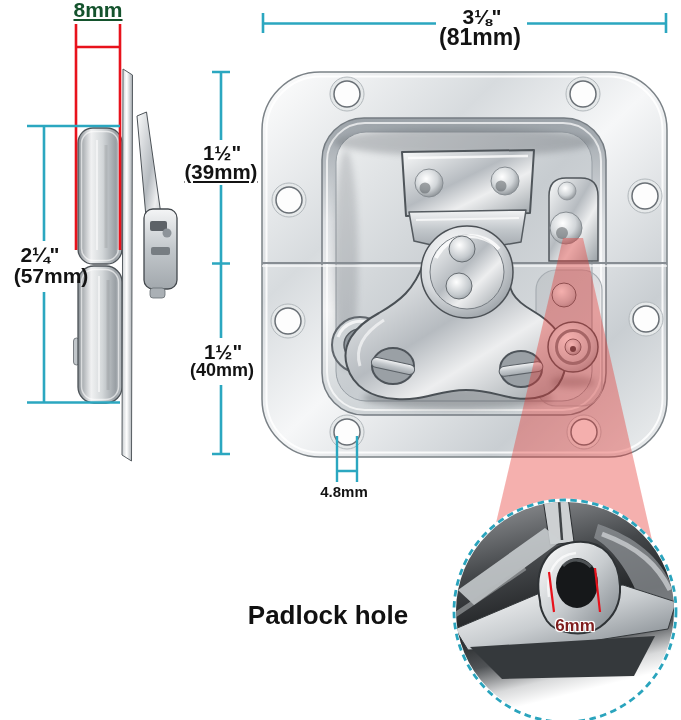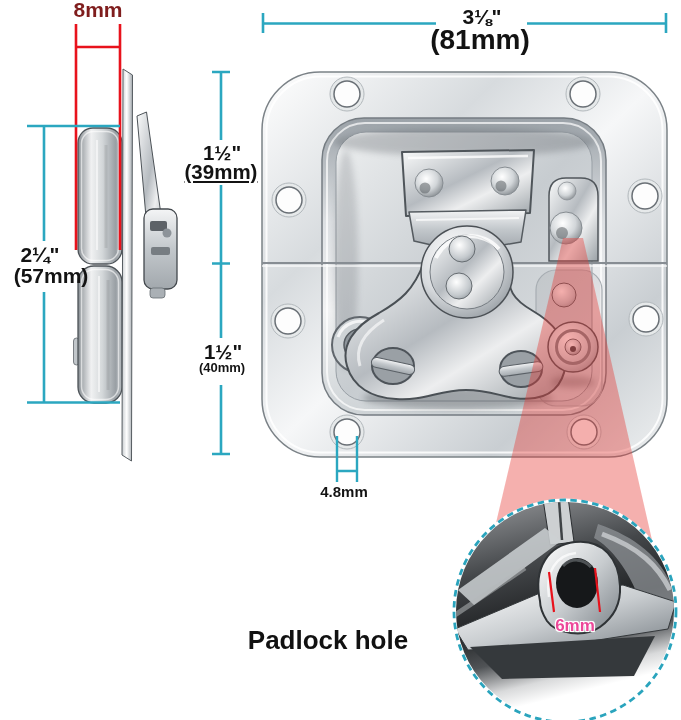--- a/index.html
+++ b/index.html
@@ -1,24 +1,24 @@
 <!DOCTYPE html>
 <html><head>
 <meta charset="utf-8">
 <style>
   html,body{margin:0;padding:0;background:#ffffff;}
   .stage{position:relative;width:681px;height:720px;background:#ffffff;overflow:hidden;
          font-family:"Liberation Sans","DejaVu Sans",sans-serif;}
   .art{position:absolute;left:0;top:0;}
   .dim-label{position:absolute;font-weight:bold;color:#131313;text-align:center;
              line-height:0.95;white-space:nowrap;transform:translateX(-50%);}
-  .dim-red{color:#7f1d1d;}
+  .dim-red{color:#14532d;text-decoration:underline;}
   .caption{position:absolute;font-weight:bold;color:#111111;white-space:nowrap;
            transform:translateX(-50%);}
-  .hole-label{position:absolute;font-weight:bold;color:#ec4899;white-space:nowrap;
+  .hole-label{position:absolute;font-weight:bold;color:#7f1d1d;white-space:nowrap;
               transform:translateX(-50%);
               text-shadow:-1px -1px 0 #fff,1px -1px 0 #fff,-1px 1px 0 #fff,1px 1px 0 #fff,0 0 3px #fff;}
 </style>
 </head>
 <body>
 
 <div class="stage">
 
 <svg class="art" width="681" height="720" viewBox="0 0 681 720">
   <defs>
@@ -257,30 +257,30 @@
     <path d="M212,72 H230 M221,72 V140 M221,185 V263 M212,263.5 H230"></path>
     <path d="M221,264 V338 M221,385 V454 M212,454 H230"></path>
     <path d="M27,126 H120 M44,126 V241 M44,292 V402 M27,402.5 H120"></path>
     <path d="M337,436 V482 M357,436 V482 M337,471 H357" stroke-width="2.4"></path>
   </g>
 </svg>
 
 <div class="dim-label dim-red" style="left:98px;top:0px;font-size:21px;">8mm</div>
 
 <div class="dim-label" style="left:482px;top:7px;font-size:21px;">3⅛"</div>
-<div class="dim-label" style="left:480px;top:27px;font-size:28px;">(81mm)</div>
+<div class="dim-label" style="left:480px;top:27px;font-size:23px;">(81mm)</div>
 
 <div class="dim-label" style="left:222px;top:143px;font-size:20.5px;">1½"</div>
 <div class="dim-label" style="left:221px;top:162px;font-size:20.5px;text-decoration:underline;">(39mm)</div>
 
 <div class="dim-label" style="left:40px;top:245px;font-size:21px;">2¼"</div>
 <div class="dim-label" style="left:37px;top:266px;font-size:21px;padding-left:28px;">(57mm)</div>
 
 <div class="dim-label" style="left:223px;top:342px;font-size:20.5px;">1½"</div>
-<div class="dim-label" style="left:222px;top:362px;font-size:13px;">(40mm)</div>
+<div class="dim-label" style="left:222px;top:362px;font-size:18px;">(40mm)</div>
 
 <div class="dim-label" style="left:344px;top:485px;font-size:15px;">4.8mm</div>
 
-<div class="caption" style="left:328px;top:625px;font-size:26px;">Padlock hole</div>
+<div class="caption" style="left:328px;top:600px;font-size:26px;">Padlock hole</div>
 
 <div class="hole-label" style="left:575px;top:616px;font-size:17px;">6mm</div>
 
 </div>
 
 </body></html>

